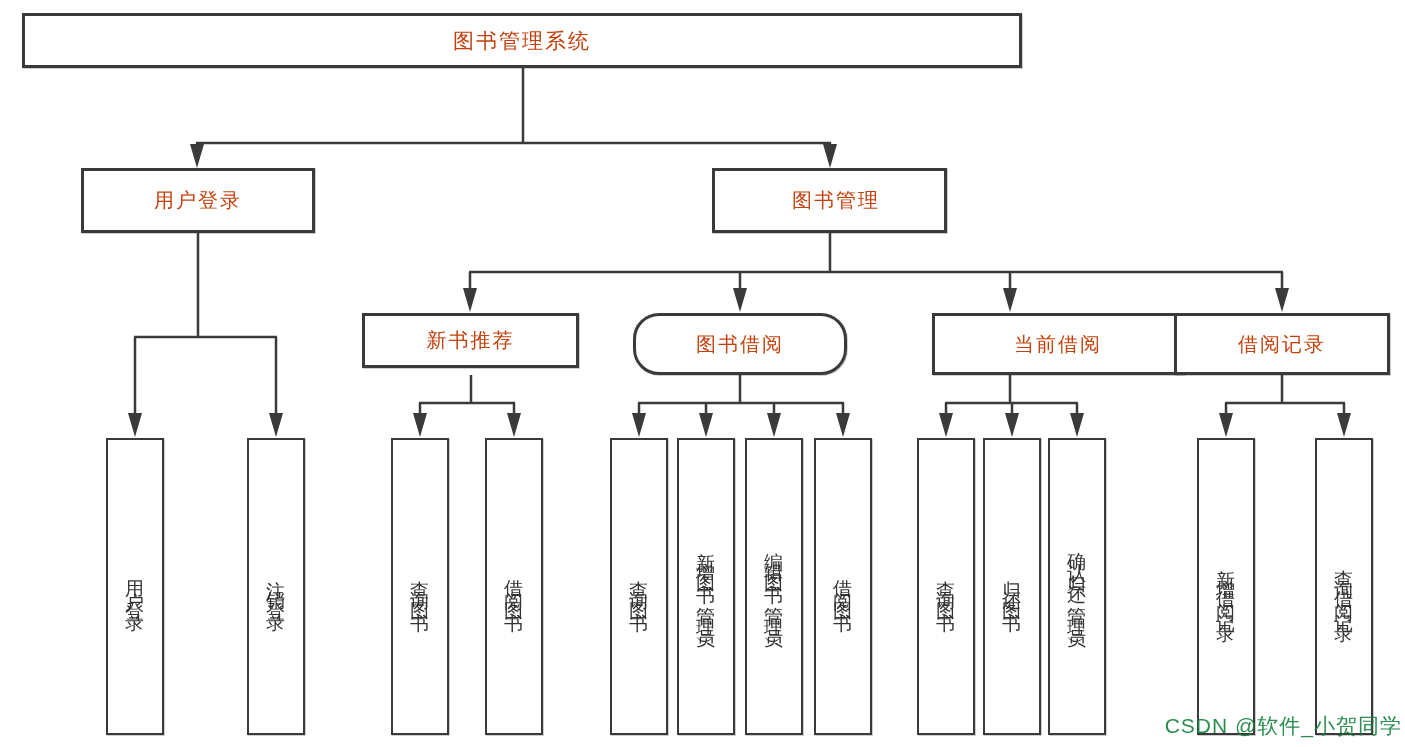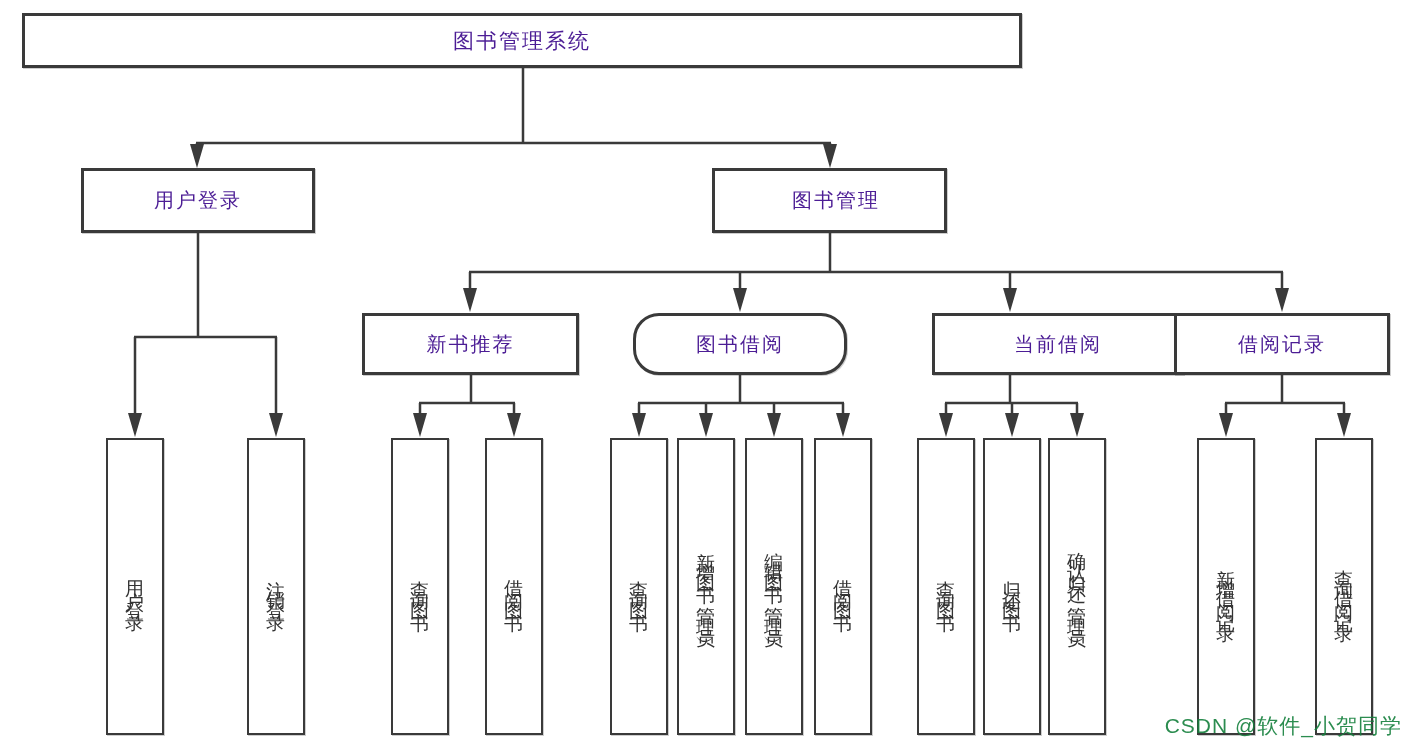--- a/index.html
+++ b/index.html
@@ -25,21 +25,21 @@
     display: flex;
     align-items: center;
     justify-content: center;
     color: #333333;
     box-shadow: 1px 1px 0 rgba(60,60,60,0.25);
   }
   .h-label {
     font-size: 20px;
     letter-spacing: 2px;
     white-space: nowrap;
-    color: #4c1d95;
+    color: #c2410c;
   }
   .root-node .h-label { font-size: 21px; }
   .leaf { border-width: 2.5px; }
   .v-label {
     writing-mode: vertical-rl;
     text-orientation: mixed;
     font-size: 19px;
     letter-spacing: 11px;
     line-height: 1;
     color: #333333;
@@ -100,21 +100,21 @@
     <span class="h-label">图书管理系统</span>
   </div>
 
   <div class="node" style="left:81px; top:168px; width:234px; height:65px;">
     <span class="h-label">用户登录</span>
   </div>
   <div class="node" style="left:712px; top:168px; width:235px; height:65px;padding-left:13px;">
     <span class="h-label">图书管理</span>
   </div>
 
-  <div class="node" style="left:362px; top:313px; width:217px; height:62px;">
+  <div class="node" style="left:362px; top:313px; width:217px; height:55px;">
     <span class="h-label">新书推荐</span>
   </div>
   <div class="node" style="left:633px; top:313px; width:214px; height:62px;border-radius:26px;">
     <span class="h-label">图书借阅</span>
   </div>
   <div class="node" style="left:932px; top:313px; width:252px; height:62px;">
     <span class="h-label">当前借阅</span>
   </div>
   <div class="node" style="left:1174px; top:313px; width:216px; height:62px;">
     <span class="h-label">借阅记录</span>

